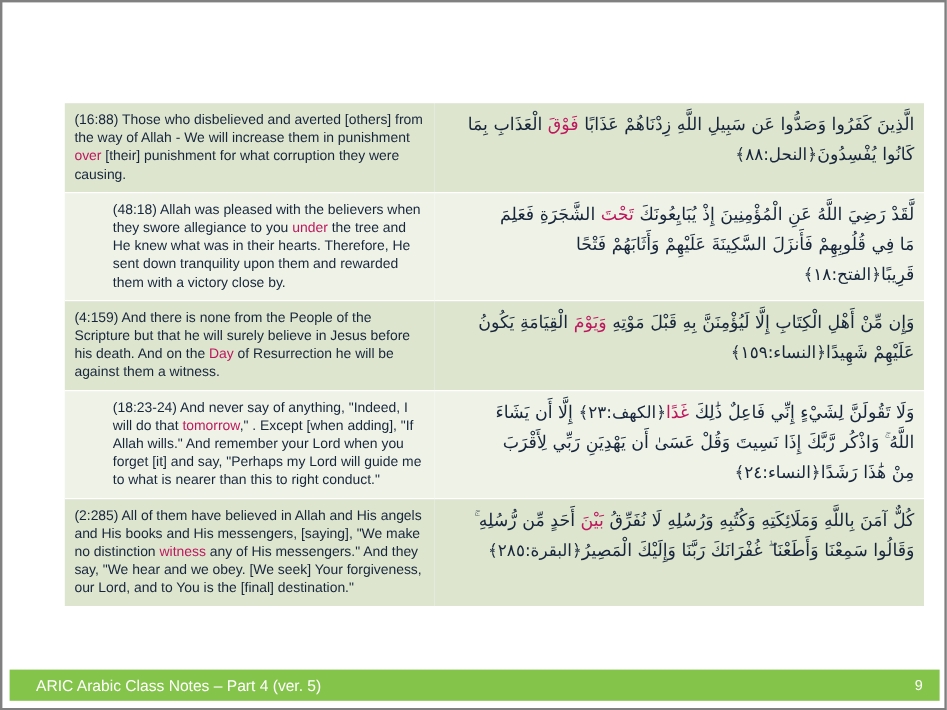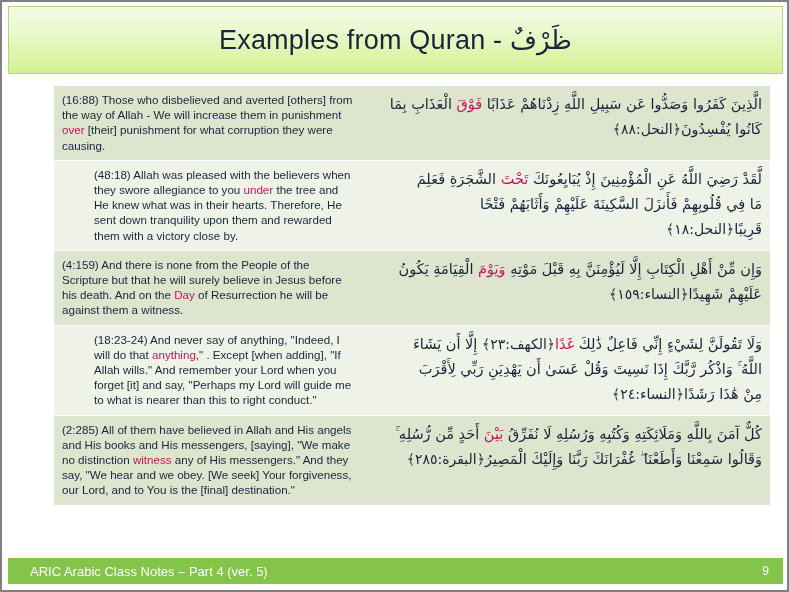--- a/index.html
+++ b/index.html
@@ -94,40 +94,37 @@
   .footer-page{
     font-size:12px;
     color:#ffffff;
   }
 </style>
 </head>
 <body>
 
 <div class="slide">
 
-  <div class="title-band">
-    <div class="title-text"><span>Examples from Quran - </span><span class="ar">ظَرْفٌ</span></div>
-  </div>
 
   <table class="table">
     <tbody>
       <tr class="row shade-a">
         <td class="en"><span>(16:88) Those who disbelieved and averted [others] from the way of Allah - We will increase them in punishment </span><span class="hl">over</span><span> [their] punishment for what corruption they were causing.</span></td>
         <td class="ar"><span>الَّذِينَ كَفَرُوا وَصَدُّوا عَن سَبِيلِ اللَّهِ زِدْنَاهُمْ عَذَابًا </span><span class="hl">فَوْقَ</span><span> الْعَذَابِ بِمَا كَانُوا يُفْسِدُونَ</span><span class="ref">﴿النحل:٨٨﴾</span></td>
       </tr>
       <tr class="row shade-b">
         <td class="en"><span>(48:18) Allah was pleased with the believers when they swore allegiance to you </span><span class="hl">under</span><span> the tree and He knew what was in their hearts. Therefore, He sent down tranquility upon them and rewarded them with a victory close by.</span></td>
-        <td class="ar"><span>لَّقَدْ رَضِيَ اللَّهُ عَنِ الْمُؤْمِنِينَ إِذْ يُبَايِعُونَكَ </span><span class="hl">تَحْتَ</span><span> الشَّجَرَةِ فَعَلِمَ مَا فِي قُلُوبِهِمْ فَأَنزَلَ السَّكِينَةَ عَلَيْهِمْ وَأَثَابَهُمْ فَتْحًا قَرِيبًا</span><span class="ref">﴿النحل:١٨﴾</span></td>
+        <td class="ar"><span>لَّقَدْ رَضِيَ اللَّهُ عَنِ الْمُؤْمِنِينَ إِذْ يُبَايِعُونَكَ </span><span class="hl">تَحْتَ</span><span> الشَّجَرَةِ فَعَلِمَ مَا فِي قُلُوبِهِمْ فَأَنزَلَ السَّكِينَةَ عَلَيْهِمْ وَأَثَابَهُمْ فَتْحًا قَرِيبًا</span><span class="ref">﴿الفتح:١٨﴾</span></td>
       </tr>
       <tr class="row shade-a">
         <td class="en"><span>(4:159) And there is none from the People of the Scripture but that he will surely believe in Jesus before his death. And on the </span><span class="hl">Day</span><span> of Resurrection he will be against them a witness.</span></td>
         <td class="ar"><span>وَإِن مِّنْ أَهْلِ الْكِتَابِ إِلَّا لَيُؤْمِنَنَّ بِهِ قَبْلَ مَوْتِهِ </span><span class="hl">وَيَوْمَ</span><span> الْقِيَامَةِ يَكُونُ عَلَيْهِمْ شَهِيدًا</span><span class="ref">﴿النساء:١٥٩﴾</span></td>
       </tr>
       <tr class="row shade-b">
-        <td class="en"><span>(18:23-24) And never say of anything, "Indeed, I will do that </span><span class="hl">anything</span><span>," . Except [when adding], "If Allah wills." And remember your Lord when you forget [it] and say, "Perhaps my Lord will guide me to what is nearer than this to right conduct."</span></td>
+        <td class="en"><span>(18:23-24) And never say of anything, "Indeed, I will do that </span><span class="hl">tomorrow</span><span>," . Except [when adding], "If Allah wills." And remember your Lord when you forget [it] and say, "Perhaps my Lord will guide me to what is nearer than this to right conduct."</span></td>
         <td class="ar"><span>وَلَا تَقُولَنَّ لِشَيْءٍ إِنِّي فَاعِلٌ ذَٰلِكَ </span><span class="hl">غَدًا</span><span class="ref">﴿الكهف:٢٣﴾</span><span> إِلَّا أَن يَشَاءَ اللَّهُ ۚ وَاذْكُر رَّبَّكَ إِذَا نَسِيتَ وَقُلْ عَسَىٰ أَن يَهْدِيَنِ رَبِّي لِأَقْرَبَ مِنْ هَٰذَا رَشَدًا</span><span class="ref">﴿النساء:٢٤﴾</span></td>
       </tr>
       <tr class="row shade-a">
         <td class="en"><span>(2:285) All of them have believed in Allah and His angels and His books and His messengers, [saying], "We make no distinction </span><span class="hl">witness</span><span> any of His messengers." And they say, "We hear and we obey. [We seek] Your forgiveness, our Lord, and to You is the [final] destination."</span></td>
         <td class="ar"><span>كُلٌّ آمَنَ بِاللَّهِ وَمَلَائِكَتِهِ وَكُتُبِهِ وَرُسُلِهِ لَا نُفَرِّقُ </span><span class="hl">بَيْنَ</span><span> أَحَدٍ مِّن رُّسُلِهِ ۚ وَقَالُوا سَمِعْنَا وَأَطَعْنَا ۖ غُفْرَانَكَ رَبَّنَا وَإِلَيْكَ الْمَصِيرُ</span><span class="ref">﴿البقرة:٢٨٥﴾</span></td>
       </tr>
     </tbody>
   </table>
 
   <div class="footer-bar">

